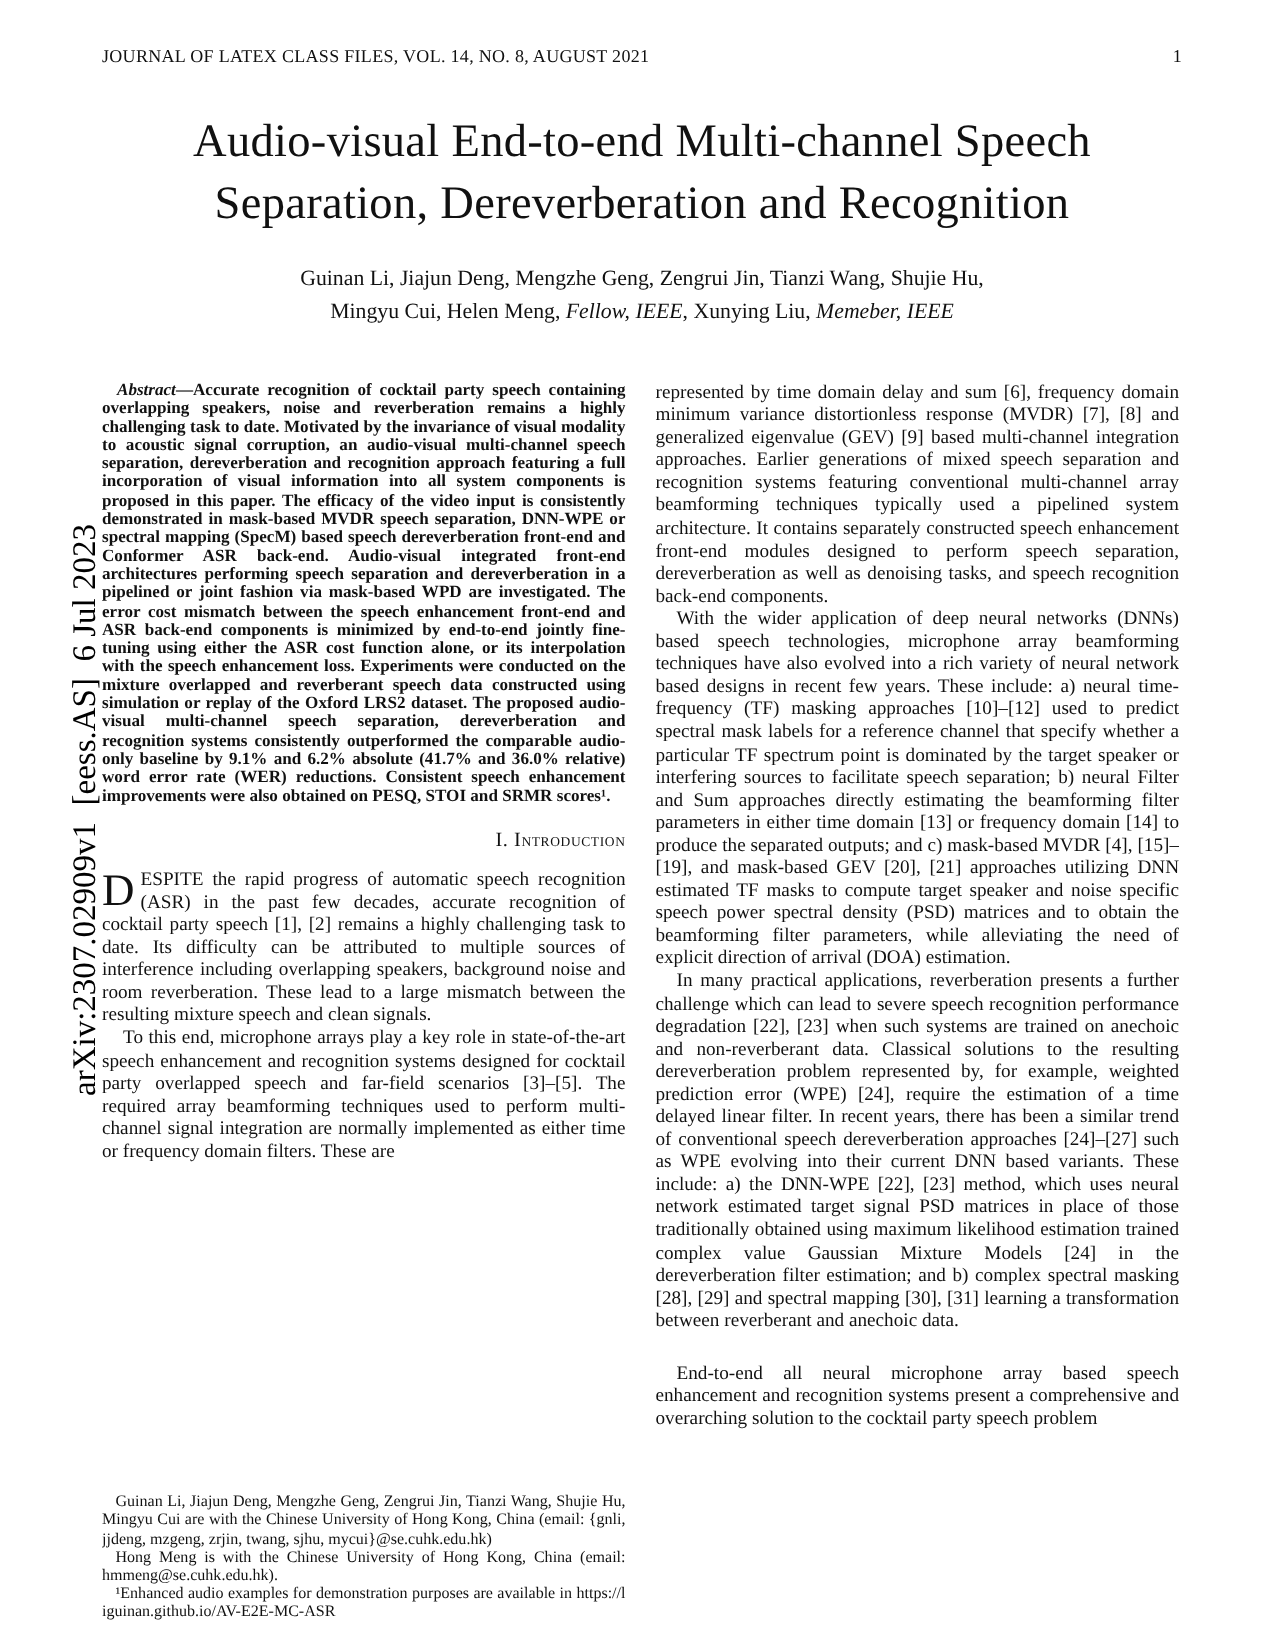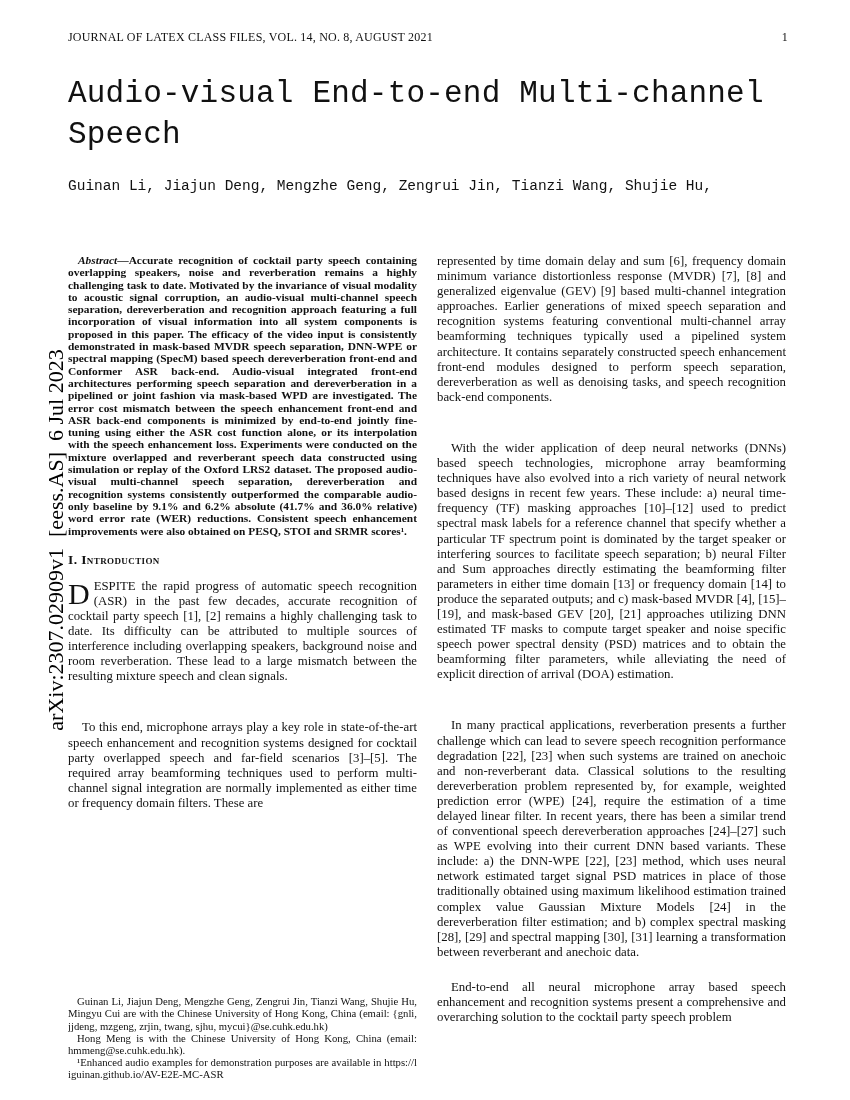--- a/index.html
+++ b/index.html
@@ -24,21 +24,21 @@
     width:540px; height:28px;
     transform:rotate(-90deg);
     text-align:center;
     font-size:22px;
     white-space:pre;
     color:#000;
   }
 
   .title-block {
     position:absolute; top:74px; left:68px; right:62px;
-    font-family:Liberation Mono, monospace;
+    text-align:center;
   }
   h1 {
     font-size:31px; font-weight:400; line-height:1.32;
     letter-spacing:.2px;
   }
   .authors { margin-top:20px; font-size:14.5px; line-height:1.5; }
   .it { font-style:italic; }
 
   .columns {
     position:absolute; top:254px; left:68px;
@@ -55,29 +55,29 @@
     text-indent:10px;
   }
   .index-terms {
     margin-top:13px;
     font-size:11.4px; font-weight:700; line-height:12.3px;
     text-indent:10px;
   }
 
   .section-heading {
     margin-top:15px; margin-bottom:11px;
-    text-align:left;
+    text-align:right;
     font-variant:small-caps;
-    font-weight:700;
+    font-weight:400;
     font-size:13.5px;
     letter-spacing:.4px;
   }
 
   .body-text { font-size:12.8px; line-height:15.1px; }
-  .para { text-indent:14px;margin-top:36px; }
+  .para { text-indent:14px; }
   .para-first { text-indent:0; }
   .para-last { margin-top:20px; }
 
   .dropcap {
     float:left;
     font-size:30px; line-height:25px;
     padding:2px 4px 0 0;
   }
 
   .footnotes {
@@ -95,23 +95,24 @@
   <div class="header-row">
     <span>JOURNAL OF LATEX CLASS FILES, VOL. 14, NO. 8, AUGUST 2021</span>
     <span>1</span>
   </div>
 
   <div class="arxiv-wrap">
     <span>arXiv:2307.02909v1  [eess.AS]  6 Jul 2023</span>
   </div>
 
   <div class="title-block">
-    <h1><span>Audio-visual End-to-end Multi-channel Speech</span><br></h1>
+    <h1><span>Audio-visual End-to-end Multi-channel Speech</span><br><span>Separation, Dereverberation and Recognition</span></h1>
     <div class="authors">
       <div><span>Guinan Li, Jiajun Deng, Mengzhe Geng, Zengrui Jin, Tianzi Wang, Shujie Hu,</span></div>
+      <div><span>Mingyu Cui, Helen Meng, </span><span class="it">Fellow, IEEE</span><span>, Xunying Liu, </span><span class="it">Memeber, IEEE</span></div>
     </div>
   </div>
 
   <div class="columns">
 
     <div class="col col-left">
       <p class="abstract"><span class="it">Abstract</span><span>—Accurate recognition of cocktail party speech containing overlapping speakers, noise and reverberation remains a highly challenging task to date. Motivated by the invariance of visual modality to acoustic signal corruption, an audio-visual multi-channel speech separation, dereverberation and recognition approach featuring a full incorporation of visual information into all system components is proposed in this paper. The efficacy of the video input is consistently demonstrated in mask-based MVDR speech separation, DNN-WPE or spectral mapping (SpecM) based speech dereverberation front-end and Conformer ASR back-end. Audio-visual integrated front-end architectures performing speech separation and dereverberation in a pipelined or joint fashion via mask-based WPD are investigated. The error cost mismatch between the speech enhancement front-end and ASR back-end components is minimized by end-to-end jointly fine-tuning using either the ASR cost function alone, or its interpolation with the speech enhancement loss. Experiments were conducted on the mixture overlapped and reverberant speech data constructed using simulation or replay of the Oxford LRS2 dataset. The proposed audio-visual multi-channel speech separation, dereverberation and recognition systems consistently outperformed the comparable audio-only baseline by 9.1% and 6.2% absolute (41.7% and 36.0% relative) word error rate (WER) reductions. Consistent speech enhancement improvements were also obtained on PESQ, STOI and SRMR scores¹.</span></p>
 
 
       <h2 class="section-heading">I. Introduction</h2>

